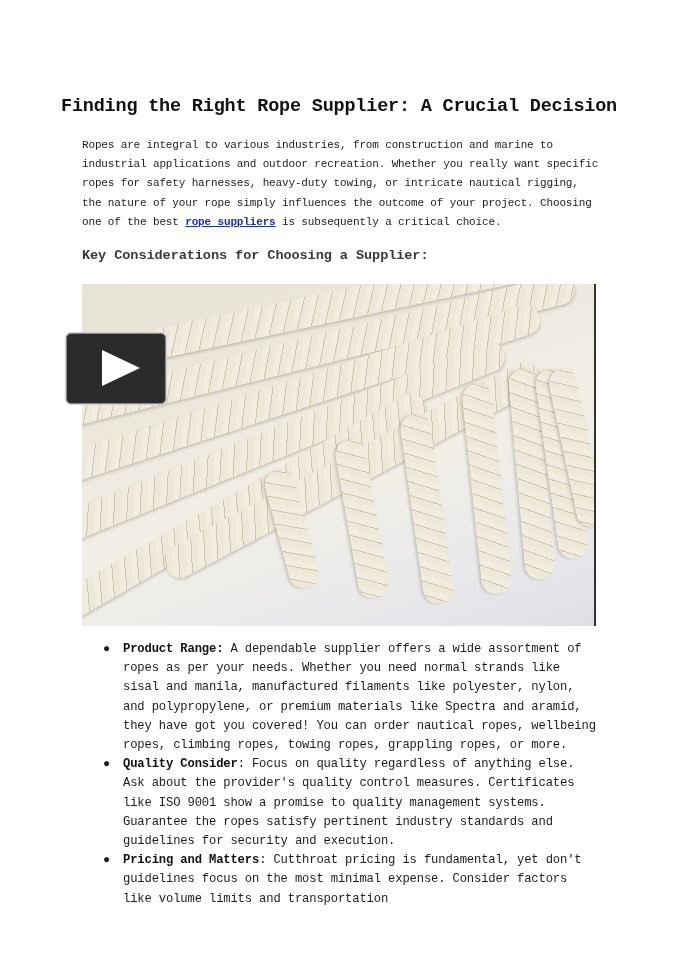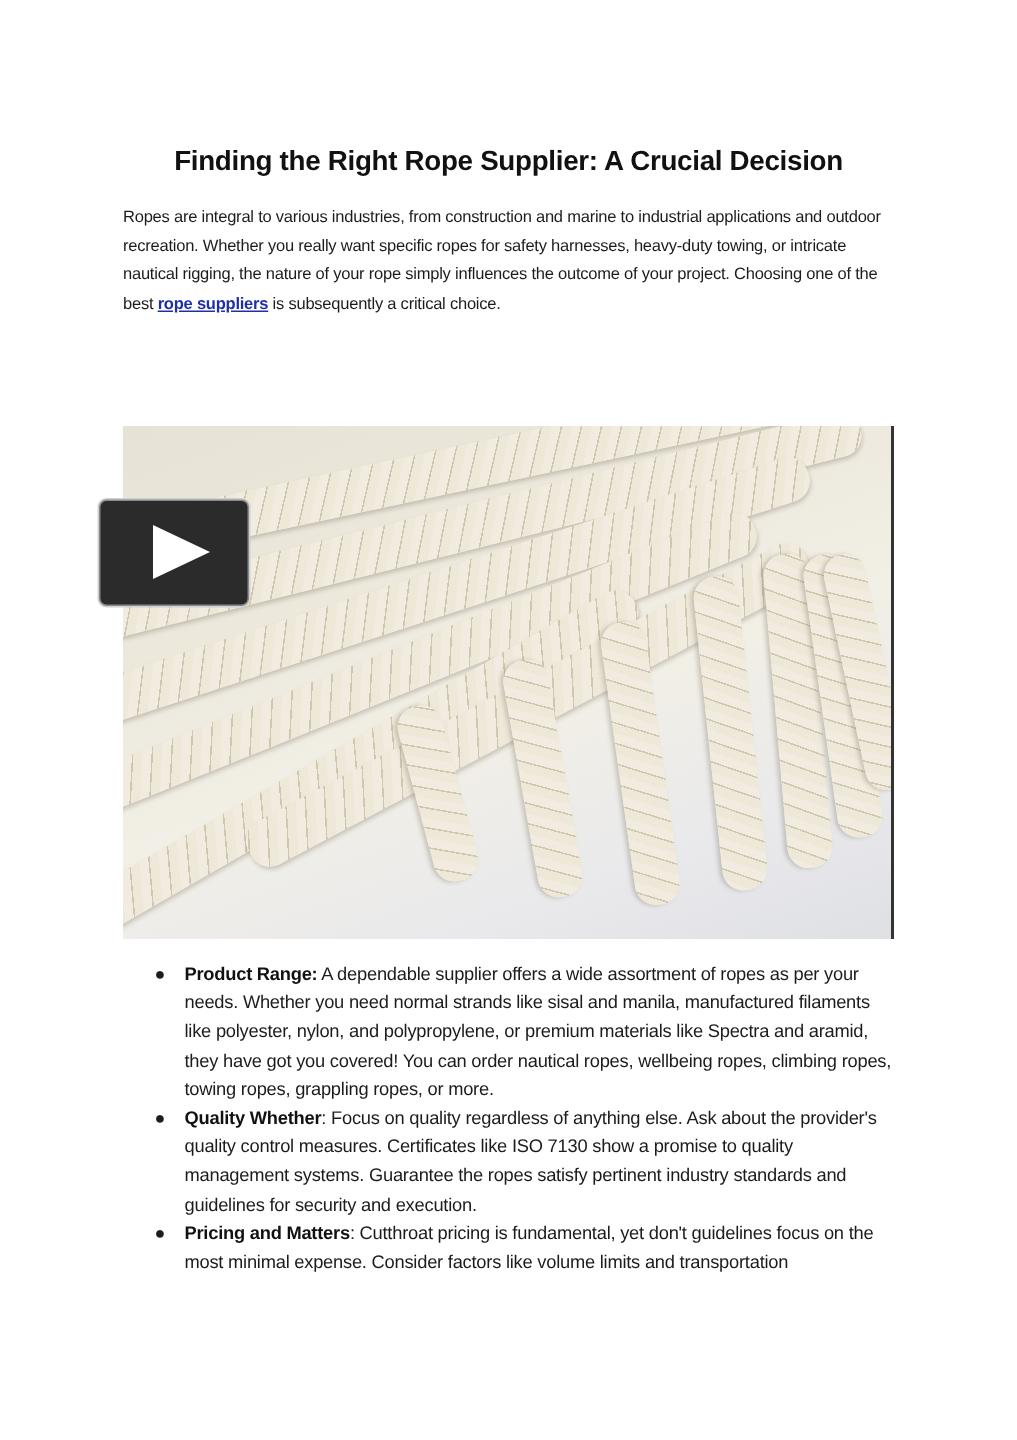--- a/index.html
+++ b/index.html
@@ -1,18 +1,18 @@
 <!DOCTYPE html>
 <html><head>
   <meta charset="utf-8">
   <style>
     html, body { margin: 0; padding: 0; background: #ffffff; }
     body { width: 678px; height: 960px; position: relative; overflow: hidden;
            font-family: "Liberation Sans", "DejaVu Sans", sans-serif; color: #1a1a1a; }
-    .page { position: absolute; left: 0; top: 0; width: 678px; height: 771px; background: #fff; }
+    .page { position: absolute; left: 0; top: 0; width: 678px; height: 771px; background: #fff; font-family: Liberation Mono, monospace; }
     .title { position: absolute; top: 96px; left: 0; width: 678px; text-align: center;
              font-size: 18.5px; font-weight: bold; color: #111; letter-spacing: -0.2px; }
     .intro { position: absolute; top: 136px; left: 82px; width: 520px;
              font-size: 11px; line-height: 19.2px; color: #1c1c1c; letter-spacing: -0.15px; }
     .intro a { color: #1f2fa8; font-weight: bold; text-decoration: underline; }
     .subheading { position: absolute; top: 248px; left: 82px; font-size: 13.6px; font-weight: bold;
                   color: #3a3a3a; letter-spacing: -0.1px; }
     .figure { position: absolute; left: 82px; top: 284px; width: 512px; height: 342px;
               border-right: 2px solid #333; overflow: hidden;
               background: linear-gradient(160deg, #e6e2d6 0%, #ece8dc 30%, #f2efe6 55%, #e9e9ec 80%, #dfe0e4 100%); }
@@ -34,20 +34,21 @@
 <body>
 
 <div class="page">
 
   <h1 class="title" style="margin:0;">Finding the Right Rope Supplier: A Crucial Decision</h1>
 
   <p class="intro" style="margin:0;">
     <span>Ropes are integral to various industries, from construction and marine to industrial applications and outdoor recreation. Whether you really want specific ropes for safety harnesses, heavy-duty towing, or intricate nautical rigging, the nature of your rope simply influences the outcome of your project. Choosing one of the best </span><a href="#">rope suppliers</a><span> is subsequently a critical choice.</span>
   </p>
 
+  <h2 class="subheading" style="margin:0;">Key Considerations for Choosing a Supplier:</h2>
 
   <div class="figure">
 
     <div class="strand" style="left:-40px; top:10px; width:560px; height:30px; transform:rotate(-12deg);"></div>
     <div class="strand" style="left:-60px; top:55px; width:560px; height:30px; transform:rotate(-14deg);"></div>
     <div class="strand" style="left:-70px; top:100px; width:540px; height:30px; transform:rotate(-18deg);"></div>
     <div class="strand" style="left:-80px; top:150px; width:520px; height:30px; transform:rotate(-22deg);"></div>
     <div class="strand" style="left:-60px; top:210px; width:430px; height:30px; transform:rotate(-30deg);"></div>
     <div class="strand" style="left:60px; top:170px; width:420px; height:32px; transform:rotate(-28deg);"></div>
     <div class="strand" style="left:150px; top:230px; width:120px; height:30px; transform:rotate(75deg);"></div>
@@ -63,21 +64,21 @@
     <div class="play-tri"></div>
   </div>
 
   <ul class="list">
     <li>
       <span class="bullet">●</span>
       <b>Product Range:</b><span> A dependable supplier offers a wide assortment of ropes as per your needs. Whether you need normal strands like sisal and manila, manufactured filaments like polyester, nylon, and polypropylene, or premium materials like Spectra and aramid, they have got you covered! You can order nautical ropes, wellbeing ropes, climbing ropes, towing ropes, grappling ropes, or more.</span>
     </li>
     <li>
       <span class="bullet">●</span>
-      <b>Quality Whether</b><span>: Focus on quality regardless of anything else. Ask about the provider's quality control measures. Certificates like ISO 7130 show a promise to quality management systems. Guarantee the ropes satisfy pertinent industry standards and guidelines for security and execution.</span>
+      <b>Quality Consider</b><span>: Focus on quality regardless of anything else. Ask about the provider's quality control measures. Certificates like ISO 9001 show a promise to quality management systems. Guarantee the ropes satisfy pertinent industry standards and guidelines for security and execution.</span>
     </li>
     <li>
       <span class="bullet">●</span>
       <b>Pricing and Matters</b><span>: Cutthroat pricing is fundamental, yet don't guidelines focus on the most minimal expense. Consider factors like volume limits and transportation</span>
     </li>
   </ul>
 
 </div>
 
 </body></html>

